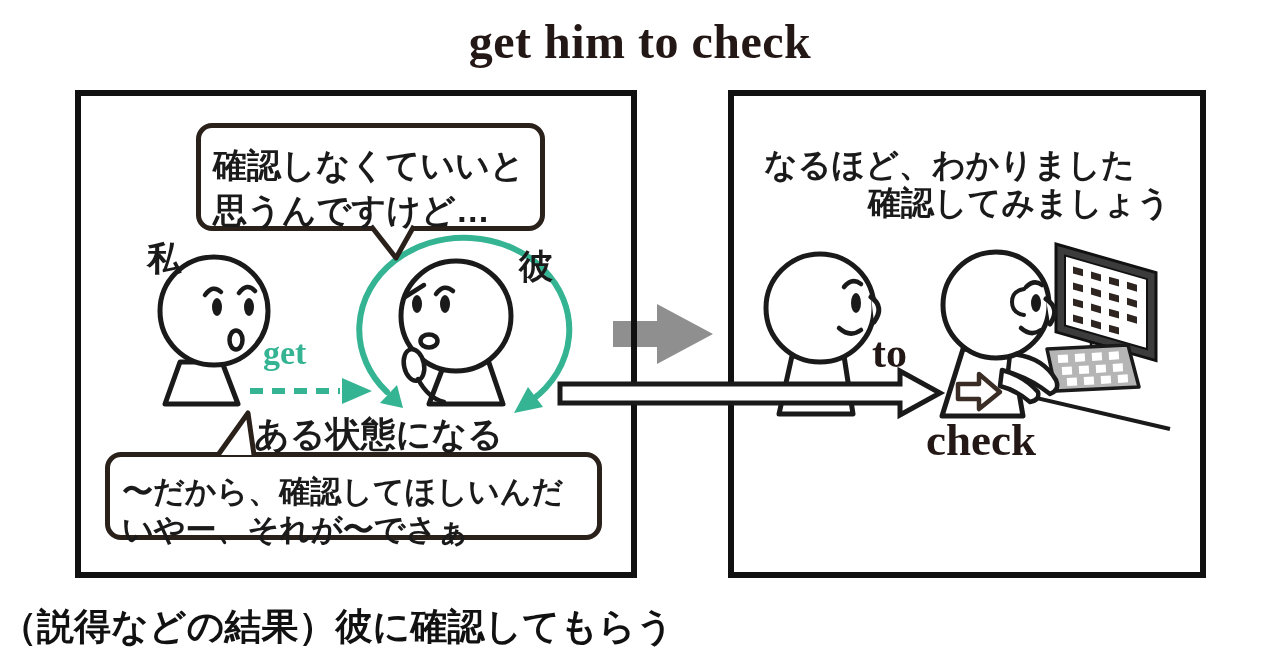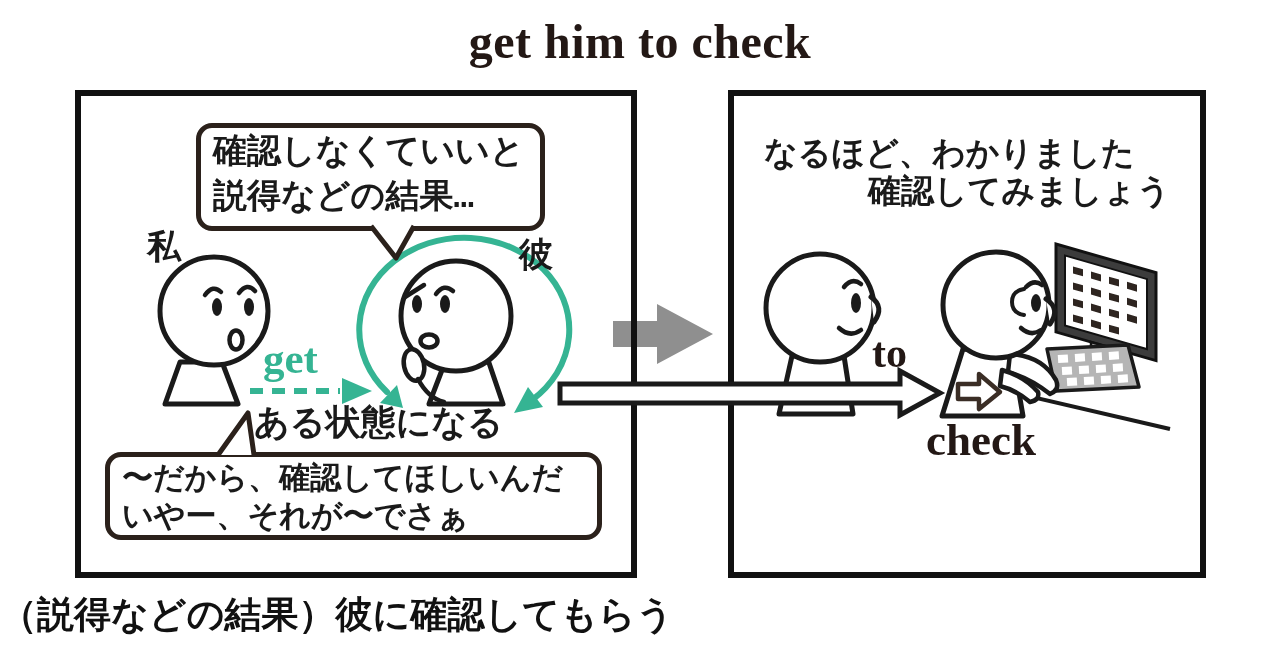--- a/index.html
+++ b/index.html
@@ -8,27 +8,27 @@
   svg.layer{position:absolute;left:0;top:0;width:1280px;height:656px;pointer-events:none;}
   #under-svg{z-index:1;}
   .panel{position:absolute;border:6px solid #111;background:transparent;z-index:2;box-sizing:border-box;}
   #left-panel{left:75px;top:90px;width:562px;height:488px;}
   #right-panel{left:728px;top:90px;width:478px;height:488px;}
   .bubble{position:absolute;border:5px solid #2b211b;border-radius:16px;background:#fff;z-index:3;box-sizing:border-box;}
   #bubble-top{left:196px;top:123px;width:349px;height:108px;}
   #bubble-bottom{left:105px;top:452px;width:497px;height:88px;}
   #over-svg{z-index:4;}
   .txt{position:absolute;z-index:6;white-space:nowrap;font-weight:bold;}
-  .jp{font-family:Liberation Mono, monospace;}
+  .jp{font-family:Liberation Sans, sans-serif;margin-top:12px;}
   .en{font-family:"Liberation Serif","DejaVu Serif",serif;}
   #title{left:0;top:14px;width:1280px;text-align:center;font-size:48px;letter-spacing:.5px;color:#231815;}
   #bubble-top-text{left:213px;top:131px;font-size:34px;line-height:45px;}
   #label-me{left:147px;top:224px;font-size:34px;}
   #label-him{left:519px;top:232px;font-size:34px;}
-  #get-label{left:263px;top:334px;font-size:43px;color:#35b493;}
+  #get-label{left:263px;top:334px;font-size:34px;color:#35b493;}
   #state-label{left:254px;top:399px;font-size:35px;}
   #bubble-bottom-text{left:122px;top:461px;font-size:31px;line-height:38px;}
   #reply1{left:764px;top:131px;font-size:33px;}
   #reply2{left:868px;top:169px;font-size:33px;}
   #to-label{left:872px;top:329px;font-size:42px;color:#231815;}
   #check-label{left:926px;top:414px;font-size:45px;color:#231815;text-align:center;}
   #caption{left:0;top:590px;width:1280px;font-size:37px;color:#111;}
 </style>
 </head>
 <body>
@@ -123,21 +123,21 @@
       <ellipse cx="1036" cy="303" rx="5" ry="9" fill="#1a1a1a" stroke="none"></ellipse>
       <path d="M1046,299 Q1061,309 1050,324" stroke-width="5"></path>
       <path d="M1021,328 Q1031,337 1041,330" fill="none" stroke-width="4.5"></path>
     </g>
   </svg>
 
   <div class="txt en" id="title">get him to check</div>
 
   <div class="txt jp" id="bubble-top-text">
     <div>確認しなくていいと</div>
-    <div>説得などの結果…</div>
+    <div>思うんですけど…</div>
   </div>
 
   <div class="txt jp" id="label-me">私</div>
   <div class="txt jp" id="label-him">彼</div>
 
   <div class="txt en" id="get-label">get</div>
   <div class="txt jp" id="state-label">ある状態になる</div>
 
   <div class="txt jp" id="bubble-bottom-text">
     <div>〜だから、確認してほしいんだ</div>

